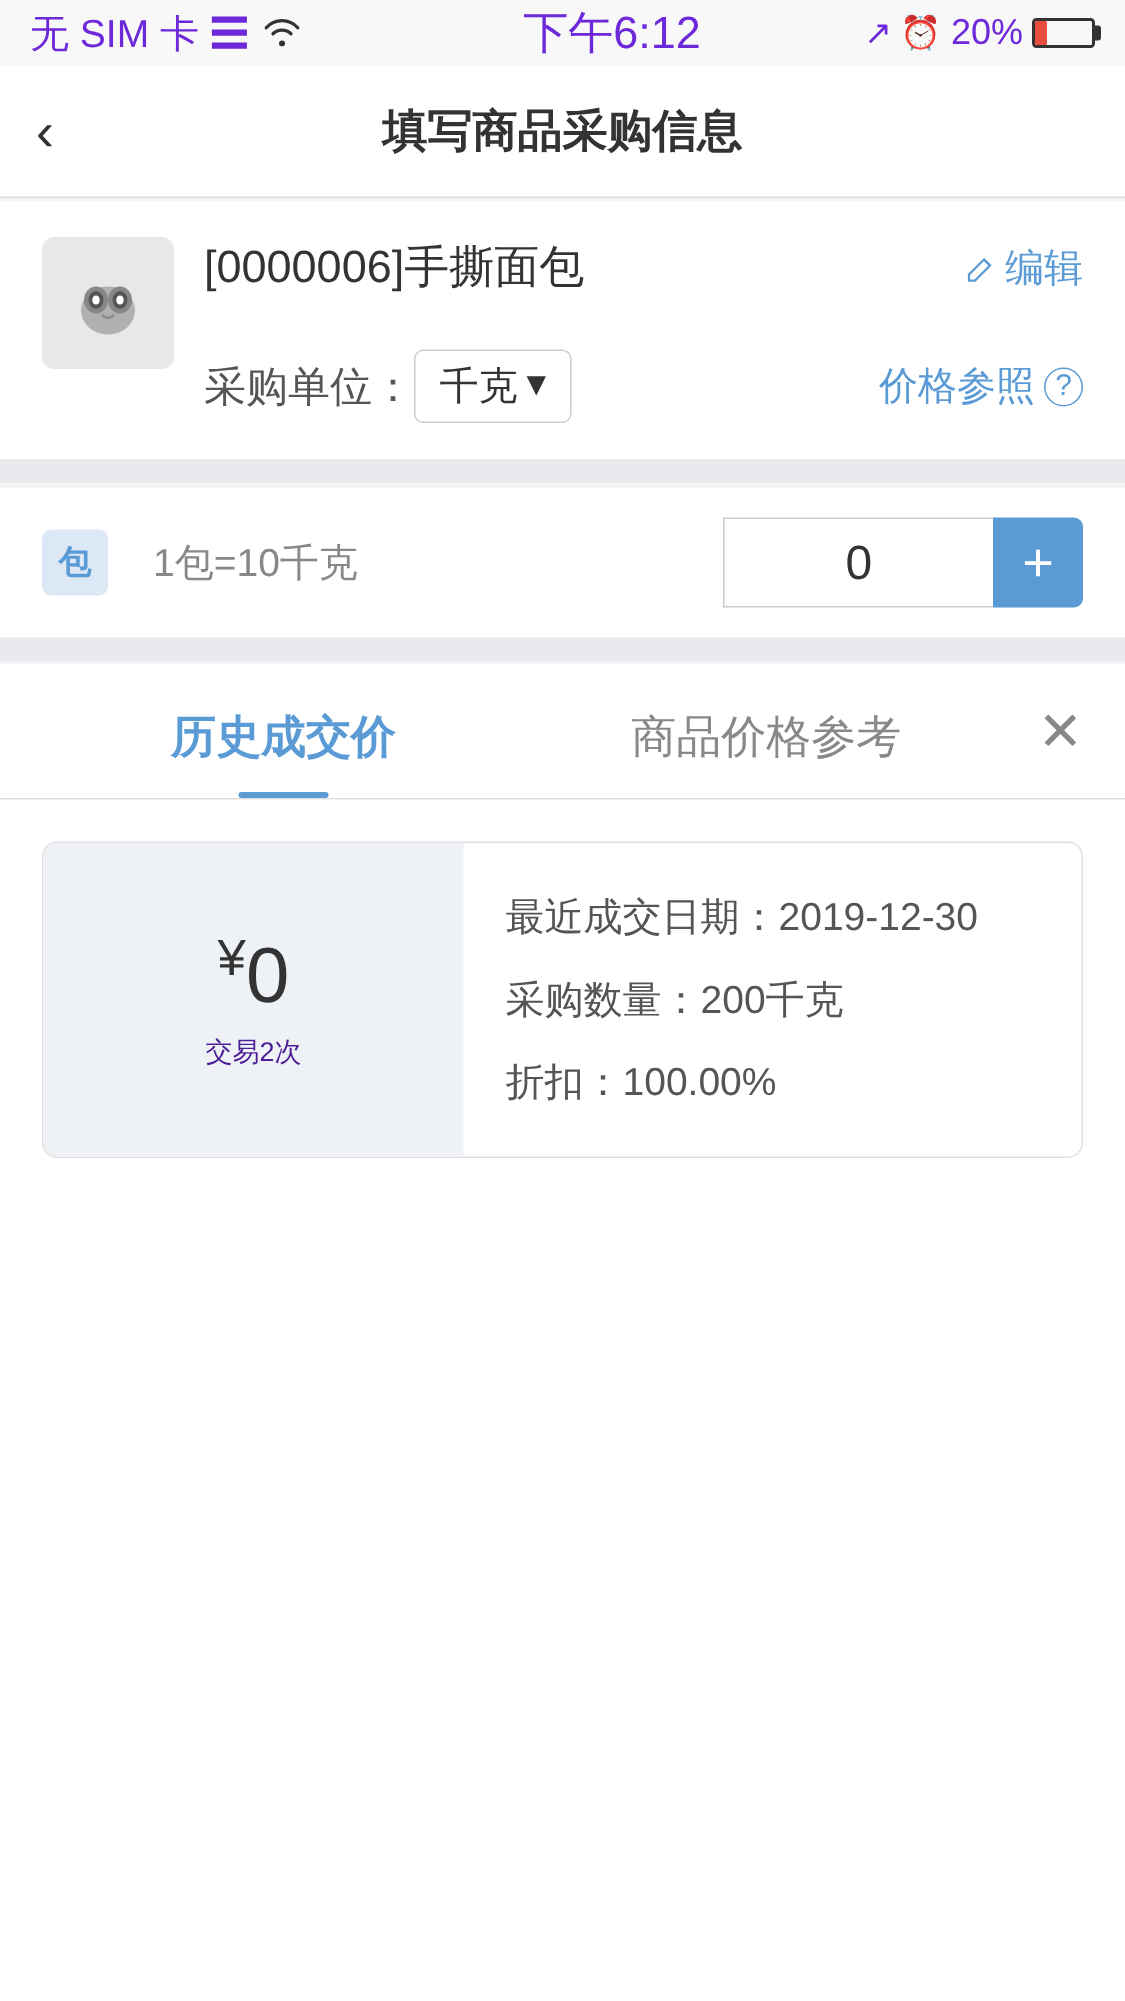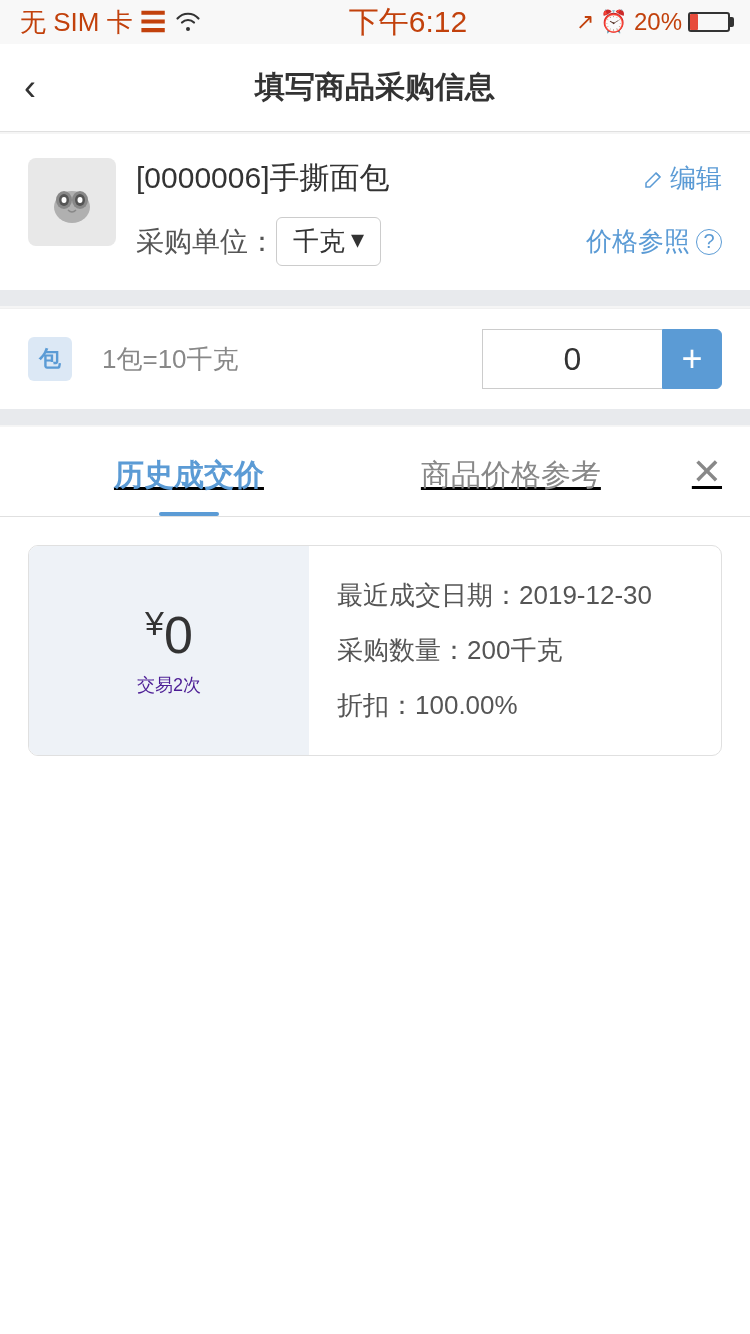--- a/index.html
+++ b/index.html
@@ -15,21 +15,21 @@
     
     .status-bar {
       width: 750px;
       height: 44px;
       background: #f8f8f8;
       display: flex;
       align-items: center;
       justify-content: space-between;
       padding: 0 20px;
       font-size: 26px;
-      color: #c2410c;
+      color: #6d28d9;
     }
     .status-left { display: flex; align-items: center; gap: 8px; }
     .status-center { font-size: 30px; font-weight: 400; margin-left: 38px; }
     .status-right { display: flex; align-items: center; gap: 6px; font-size: 24px; }
     .battery {
       width: 42px; height: 20px;
       border: 2px solid #333;
       border-radius: 3px;
       position: relative;
       display: flex; align-items: center;
@@ -89,21 +89,21 @@
       display: flex; align-items: center; justify-content: center;
       flex-shrink: 0;
       position: relative;
       overflow: hidden;
     }
     .product-info { flex: 1; }
     .product-name-row {
       display: flex;
       justify-content: space-between;
       align-items: center;
-      margin-bottom: 18px;
+      margin-bottom: 34px;
     }
     .product-name {
       font-size: 30px;
       color: #333;
       font-weight: 500;
     }
     .edit-link {
       font-size: 26px;
       color: #5b9bd5;
       display: flex; align-items: center; gap: 4px;
@@ -190,21 +190,20 @@
     .tab-panel {
       background: #fff;
       margin-top: 2px;
     }
     .tab-header {
       display: flex;
       align-items: center;
       border-bottom: 1px solid #e0e0e0;
       padding: 0 28px;
       position: relative;
-      text-decoration: underline;
     }
     .tab-item {
       flex: 1;
       text-align: center;
       padding: 28px 0 20px;
       font-size: 30px;
       color: #888;
       cursor: pointer;
       position: relative;
     }

